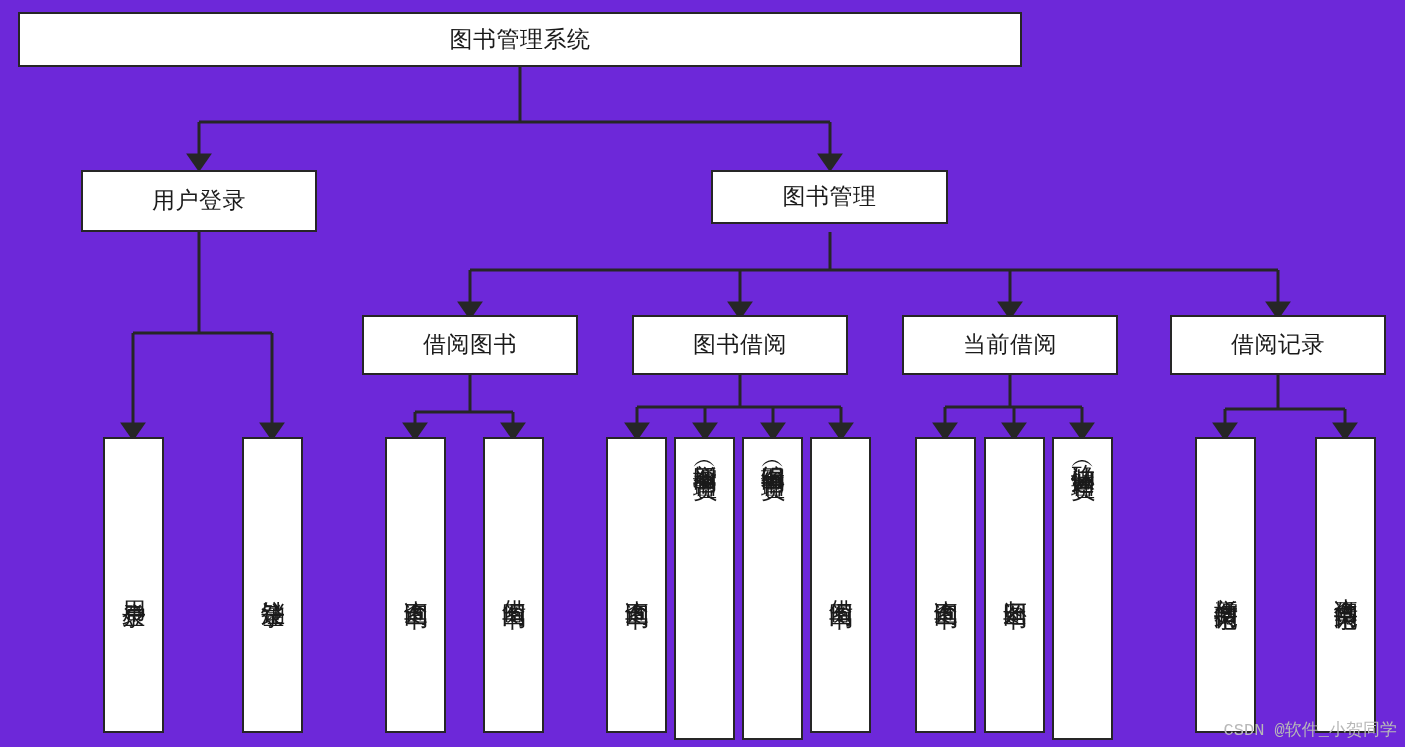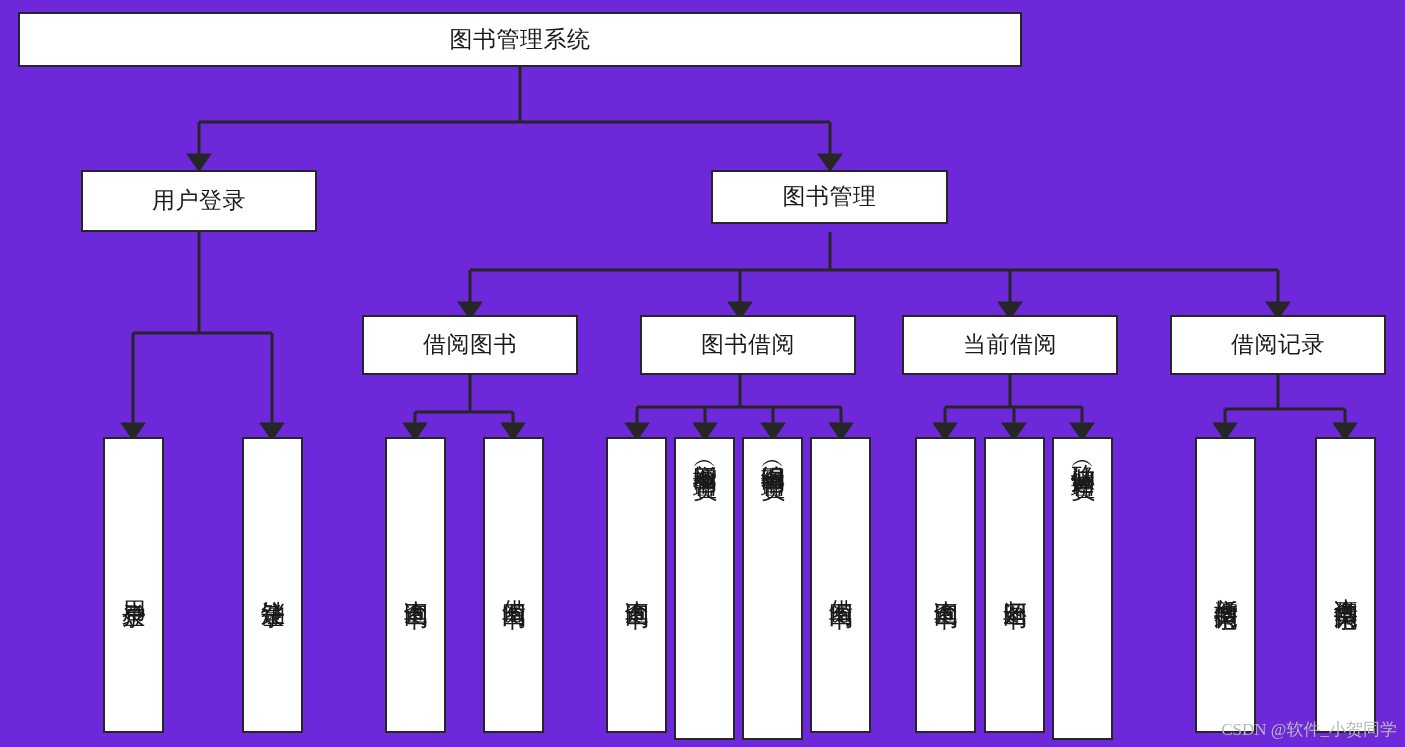--- a/index.html
+++ b/index.html
@@ -67,21 +67,21 @@
     padding-top: 0;
   }
   #watermark {
     position: absolute;
     right: 8px;
     bottom: 6px;
     font-size: 17px;
     color: #b8b8b8;
     z-index: 5;
     white-space: nowrap;
-    font-family: Liberation Serif, serif;
+    font-family: Liberation Mono, monospace;
   }
 </style>
 </head>
 <body>
 
 <div id="diagram-root">
 
   <svg id="edge-layer" viewBox="0 0 1405 747" xmlns="http://www.w3.org/2000/svg">
     <defs>
       <marker id="arrow" markerWidth="9" markerHeight="9" refX="2.2" refY="4.5" orient="auto" markerUnits="strokeWidth">
@@ -139,21 +139,21 @@
   <div class="node horizontal" style="left:81px; top:170px; width:236px; height:62px;">
     <span class="node-label">用户登录</span>
   </div>
   <div class="node horizontal" style="left:711px; top:170px; width:237px; height:54px;">
     <span class="node-label">图书管理</span>
   </div>
 
   <div class="node horizontal" style="left:362px; top:315px; width:216px; height:60px;">
     <span class="node-label">借阅图书</span>
   </div>
-  <div class="node horizontal" style="left:632px; top:315px; width:216px; height:60px;margin-left:8px;">
+  <div class="node horizontal" style="left:632px; top:315px; width:216px; height:60px;">
     <span class="node-label">图书借阅</span>
   </div>
   <div class="node horizontal" style="left:902px; top:315px; width:216px; height:60px;align-items:center;">
     <span class="node-label">当前借阅</span>
   </div>
   <div class="node horizontal" style="left:1170px; top:315px; width:216px; height:60px;">
     <span class="node-label">借阅记录</span>
   </div>
 
   <div class="node vertical centered" style="left:103px; top:437px; width:61px; height:296px;">

